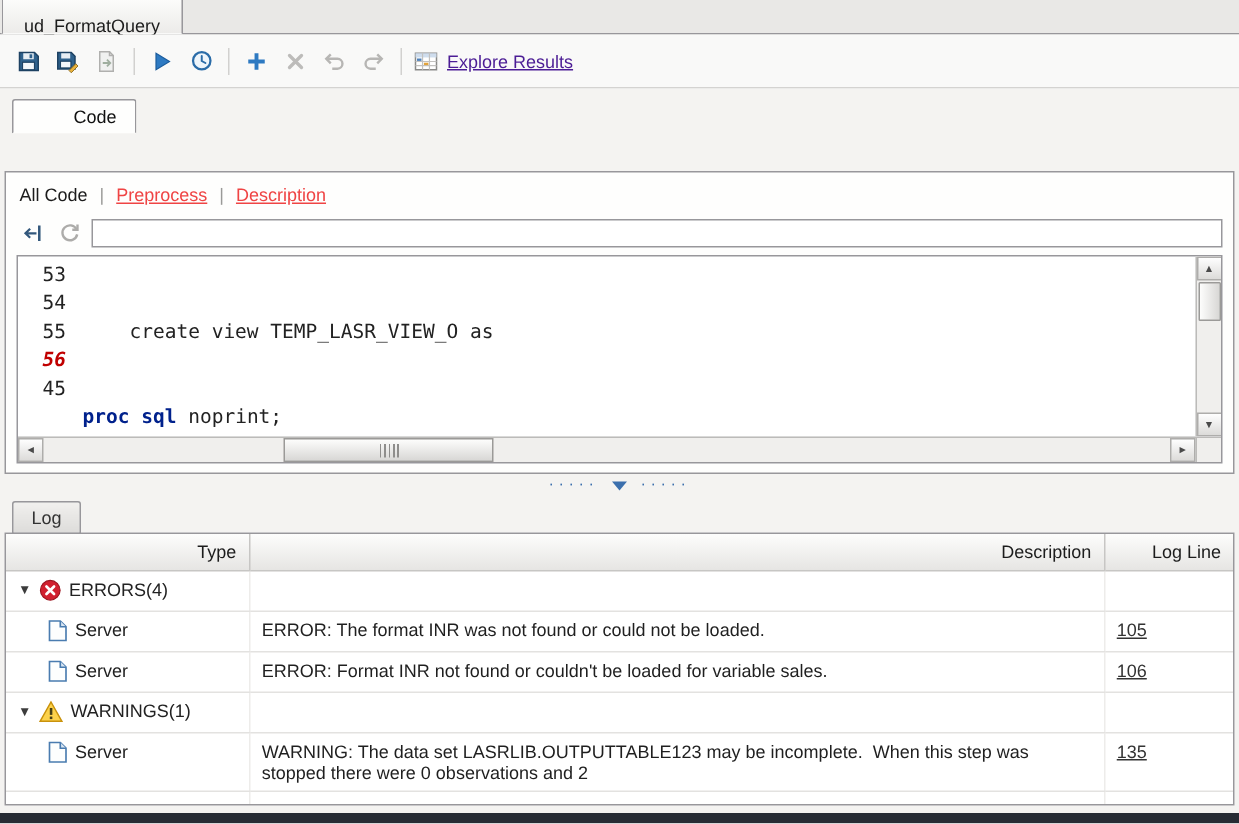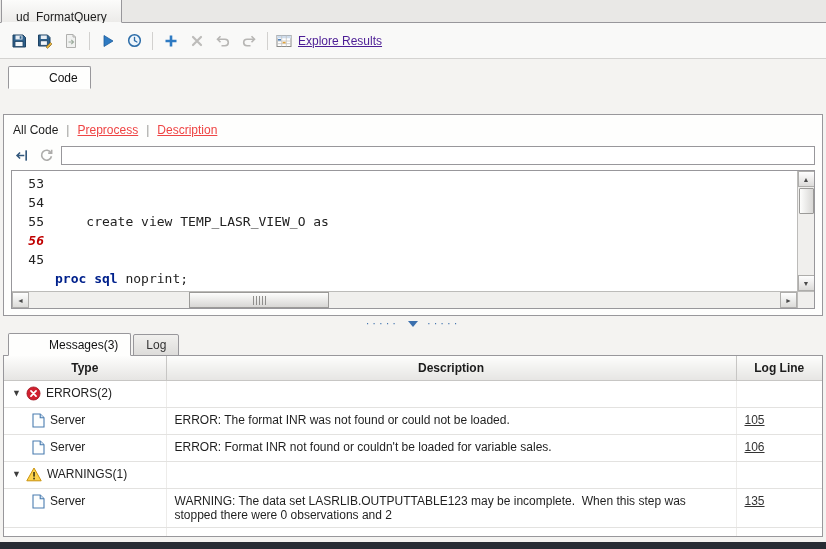--- a/index.html
+++ b/index.html
@@ -56,21 +56,21 @@
   .corner{width:17px;flex:none;border-left:1px solid #bcbbb9;}
 
   
   .splitter{height:15px;flex:none;display:flex;align-items:center;justify-content:center;gap:9px;cursor:row-resize;}
   .sdots{color:#3b6fad;font-size:11px;letter-spacing:3px;line-height:1;}
   .stri{width:0;height:0;border-left:5px solid transparent;border-right:5px solid transparent;border-top:6px solid #3b6fad;}
 
   
   .msg-panel{flex:1;margin-bottom:5px;display:flex;flex-direction:column;overflow:hidden;min-height:0;background:#fff;}
   table{width:100%;border-collapse:collapse;table-layout:fixed;flex:none;}
-  thead th{background:linear-gradient(#fdfdfc,#e6e5e3);border:1px solid #c7c6c4;border-top:none;font-weight:bold;text-align:center;padding:4px 8px;height:24px;color:#1c1c1c;}
+  thead th{background:linear-gradient(#fdfdfc,#e6e5e3);border:1px solid #c7c6c4;border-top:none;font-weight:normal;text-align:right;padding:4px 8px;height:24px;color:#1c1c1c;}
   thead th:first-child{border-left:none;}
   thead th:last-child{border-right:none;}
   tbody td{border-bottom:1px solid #e3e2e0;border-right:1px solid #edecea;padding:5px 8px;vertical-align:top;height:27px;}
   tbody td:last-child{border-right:none;}
   .c-type .cellflex{display:flex;align-items:center;gap:5px;}
   tr.item .cellflex{padding-left:20px;}
   .tri{font-size:9px;color:#3c3c3c;flex:none;}
   .micon{display:inline-flex;flex:none;}
   .c-desc{white-space:pre-wrap;color:#1f1f1f;}
   .c-log a{color:#333;}
@@ -254,23 +254,20 @@
       </div>
     </div>
 
     <div class="splitter">
       <span class="sdots">·····</span>
       <span class="stri"></span>
       <span class="sdots">·····</span>
     </div>
 
     <div class="tabrow">
-      <div class="tab active">
-          <span>Messages(3)</span>
-        </div>
       <div class="tab">
           <span>Log</span>
         </div>
     </div>
 
     <div class="panel msg-panel">
       <table>
         <colgroup>
             <col style="width:162px">
             <col>
@@ -287,21 +284,21 @@
           <tr class="group">
             <td class="c-type">
                 <span class="cellflex">
                   <span class="tri">▼</span>
                   <span class="micon">
                     <svg width="15" height="15" viewBox="0 0 16 16">
                       <circle cx="8" cy="8" r="7" fill="#d1202f" stroke="#9c1520" stroke-width="0.8"></circle>
                       <path d="M5.3 5.3 L10.7 10.7 M10.7 5.3 L5.3 10.7" stroke="#fff" stroke-width="1.9" stroke-linecap="round"></path>
                     </svg>
                   </span>
-                  <span>ERRORS(2)</span>
+                  <span>ERRORS(4)</span>
                 </span>
               </td>
             <td class="c-desc"></td>
             <td class="c-log"></td>
           </tr>
           <tr class="item">
             <td class="c-type">
                 <span class="cellflex">
                   <span class="micon">
                     <svg width="13" height="15" viewBox="0 0 13 15">

